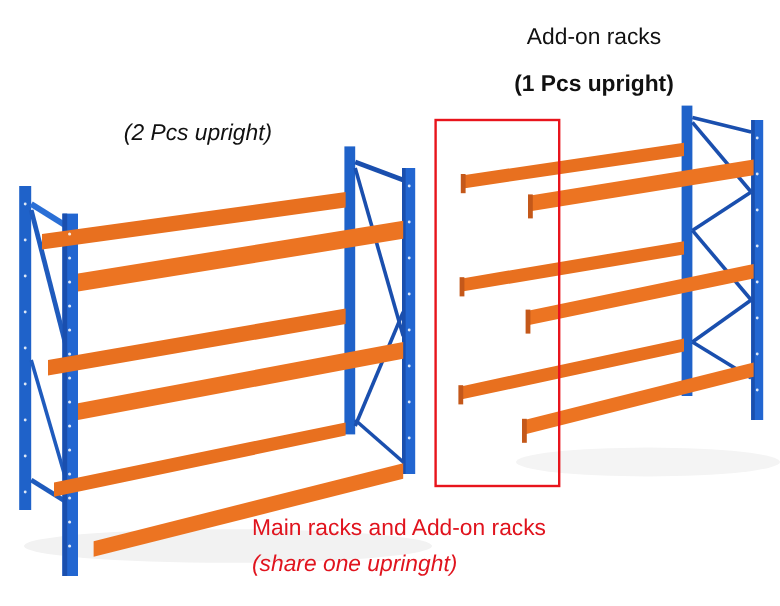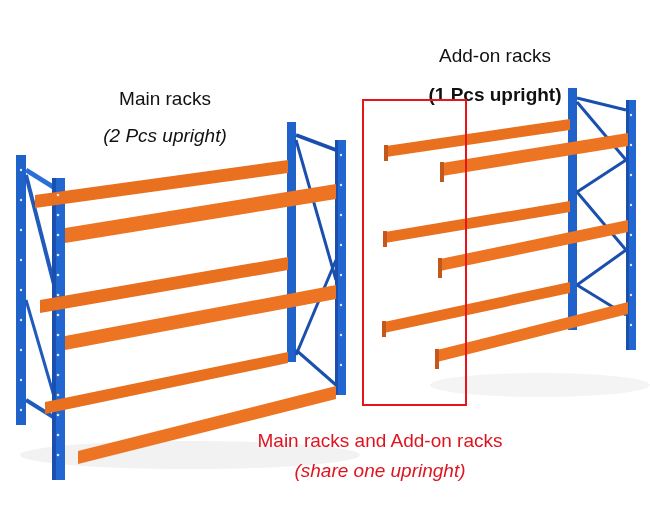--- a/index.html
+++ b/index.html
@@ -1,27 +1,26 @@
 <!DOCTYPE html>
 <html><head>
   <meta charset="utf-8">
   <style>
     html, body { margin: 0; padding: 0; background: #ffffff; }
     .canvas { position: relative; width: 650px; height: 505px; overflow: hidden; background: #ffffff; font-family: "Liberation Sans", sans-serif; }
-    .label { position: absolute; font-size: 19px; color: #111111; white-space: nowrap; text-align: center; margin-top: 24px; }
-    .caption { position: absolute; font-size: 19px; color: #e0141e; white-space: nowrap; text-align: center; }
+    .label { position: absolute; font-size: 19px; color: #111111; white-space: nowrap; text-align: center; }
+    .caption { position: absolute; font-size: 19px; color: #e0141e; white-space: nowrap; }
     svg.art { position: absolute; left: 0; top: 0; }
     .highlight-box { position: absolute; border: 2px solid #e8141c; box-sizing: border-box; }
   </style>
 </head>
 <body>
 
 <div class="canvas">
 
-  <div class="label" style="left:90px; top:64px; width:150px;">Main racks</div>
   <div class="label" style="left:75px; top:101px; width:180px;font-style:italic;">(2 Pcs upright)</div>
   <div class="label" style="left:415px; top:21px; width:160px;">Add-on racks</div>
   <div class="label" style="left:405px; top:60px; width:180px;font-weight:bold;">(1 Pcs upright)</div>
 
   <svg class="art" width="650" height="505" viewBox="0 0 650 505">
 
     <ellipse cx="190" cy="455" rx="170" ry="14" fill="#f2f2f2"></ellipse>
     <ellipse cx="540" cy="385" rx="110" ry="12" fill="#f4f4f4"></ellipse>
 
     <g>

